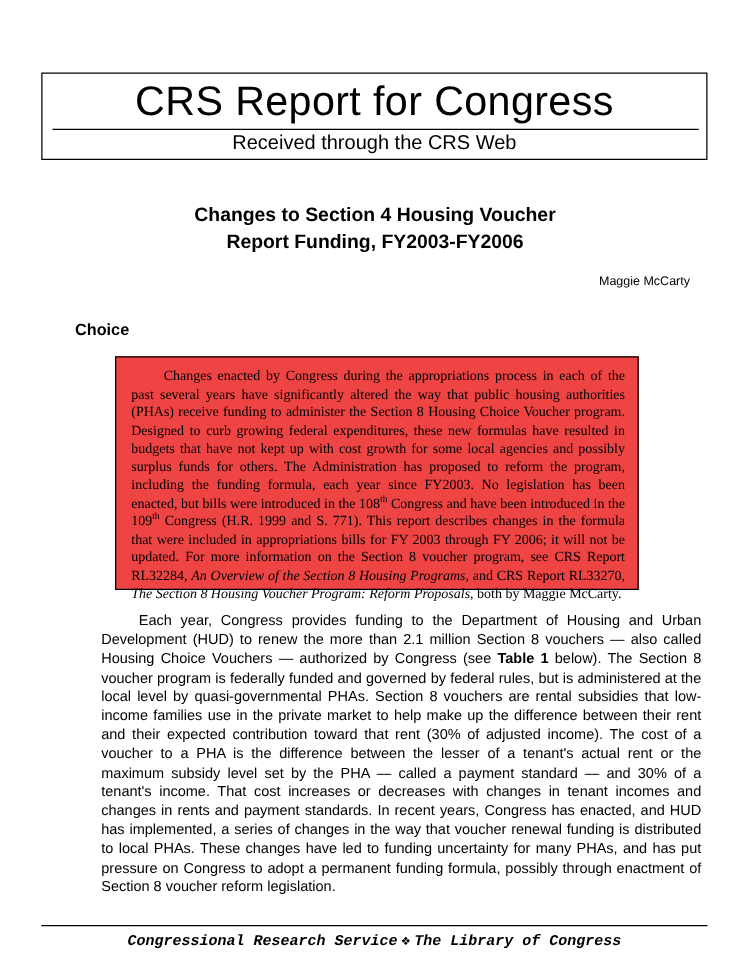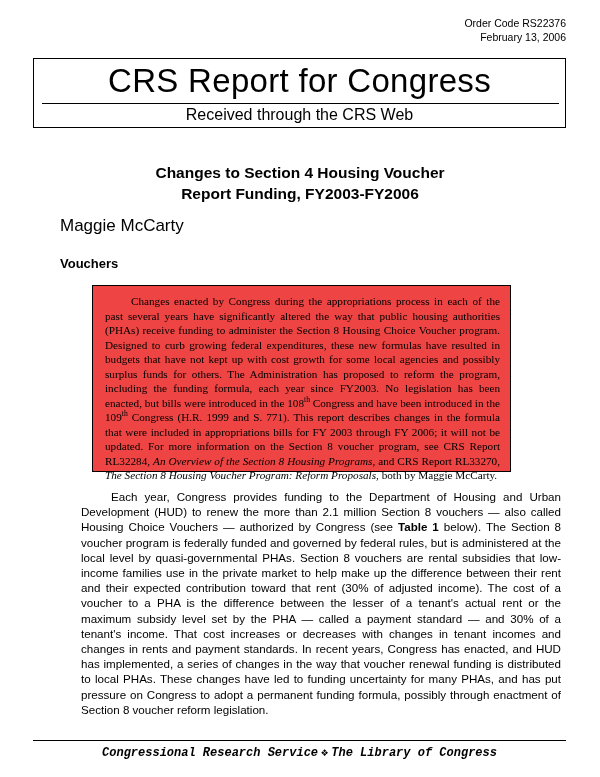--- a/index.html
+++ b/index.html
@@ -90,26 +90,26 @@
     font-family: "Liberation Sans", sans-serif;
     font-weight: bold;
     font-size: 15.5px;
     line-height: 21px;
     color: #000;
   }
 
   
   .author-block {
     position: absolute;
-    left: 60px;
+    left: 72px;
     top: 218px;
     width: 480px;
-    text-align: left;
-    font-family: "Liberation Sans", sans-serif;
-    font-size: 17px;
+    text-align: right;
+    font-family: "Liberation Sans", sans-serif;
+    font-size: 10px;
     line-height: 15px;
     color: #000;
   }
 
   
   .summary-heading {
     position: absolute;
     left: 60px;
     top: 255px;
     font-family: "Liberation Sans", sans-serif;
@@ -190,41 +190,37 @@
     font-style: normal;
     font-weight: normal;
     padding: 0 3px;
   }
 </style>
 </head>
 <body>
 
 <div class="page">
 
-  <div class="order-block">
-    <div>Order Code RS22376</div>
-    <div>February 13, 2006</div>
-  </div>
 
   <div class="masthead">
     <div class="masthead-title">CRS Report for Congress</div>
     <div class="masthead-rule"></div>
     <div class="masthead-sub">Received through the CRS Web</div>
   </div>
 
   <div class="doc-title">
     <div>Changes to Section 4 Housing Voucher</div>
     <div>Report Funding, FY2003-FY2006</div>
   </div>
 
   <div class="author-block">
     <div>Maggie McCarty</div>
   </div>
 
-  <div class="summary-heading">Vouchers</div>
+  <div class="summary-heading">Choice</div>
 
   <div class="summary-box">
     <div class="summary-text"><span class="indent"></span><span>Changes enacted by Congress during the appropriations process in each of the past several years have significantly altered the way that public housing authorities (PHAs) receive funding to administer the Section 8 Housing Choice Voucher program. Designed to curb growing federal expenditures, these new formulas have resulted in budgets that have not kept up with cost growth for some local agencies and possibly surplus funds for others.  The Administration has proposed to reform the program, including the funding formula, each year since FY2003.  No legislation has been enacted, but bills were introduced in the 108</span><sup>th</sup><span> Congress and have been introduced in the 109</span><sup>th</sup><span> Congress (H.R. 1999 and S. 771).  This report describes changes in the formula that were included in appropriations bills for FY 2003 through FY 2006; it will not be updated.  For more information on the Section 8 voucher program, see CRS Report RL32284, </span><span class="it">An Overview of the Section 8 Housing Programs</span><span>, and CRS Report RL33270, </span><span class="it">The Section 8 Housing Voucher Program: Reform Proposals</span><span>, both by Maggie McCarty.</span></div>
   </div>
 
   <div class="body-text"><span class="indent"></span><span>Each year, Congress provides funding to the Department of Housing and Urban Development (HUD) to renew the more than 2.1 million Section 8 vouchers — also called Housing Choice Vouchers — authorized by Congress (see </span><span class="bold">Table 1</span><span> below).  The Section 8 voucher program is federally funded and governed by federal rules, but is administered at the local level by quasi-governmental PHAs.  Section 8 vouchers are rental subsidies that low-income families use in the private market to help make up the difference between their rent and their expected contribution toward that rent (30% of adjusted income).  The cost of a voucher to a PHA is the difference between the lesser of a tenant's actual rent or the maximum subsidy level set by the PHA — called a payment standard — and 30% of a tenant's income.  That cost increases or decreases with changes in tenant incomes and changes in rents and payment standards.  In recent years, Congress has enacted, and HUD has implemented, a series of changes in the way that voucher renewal funding is distributed to local PHAs. These changes have led to funding uncertainty for many PHAs, and has put pressure on Congress to adopt a permanent funding formula, possibly through enactment of Section 8 voucher reform legislation.</span></div>
 
   <div class="footer-rule"></div>
   <div class="footer-text"><span>Congressional Research Service</span><span class="footer-diamond">❖</span><span>The Library of Congress</span></div>
 

